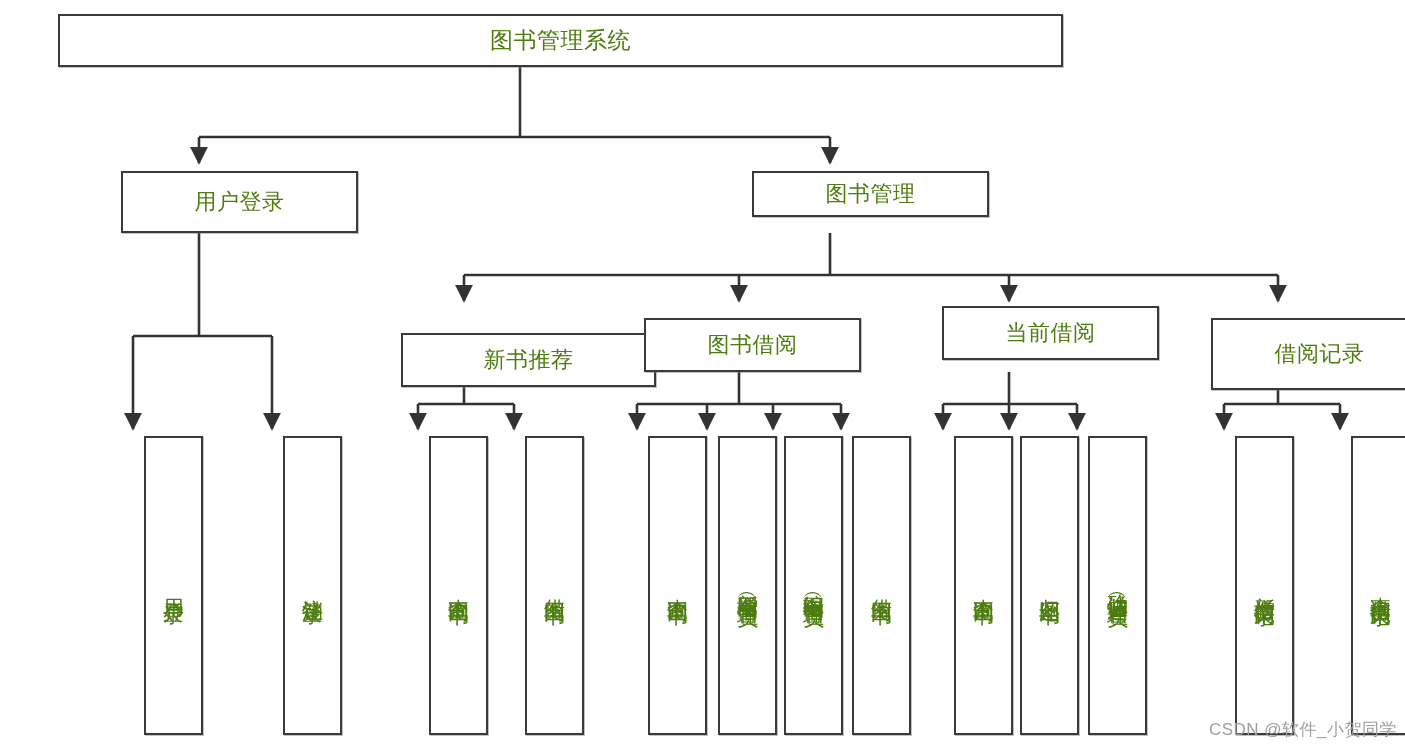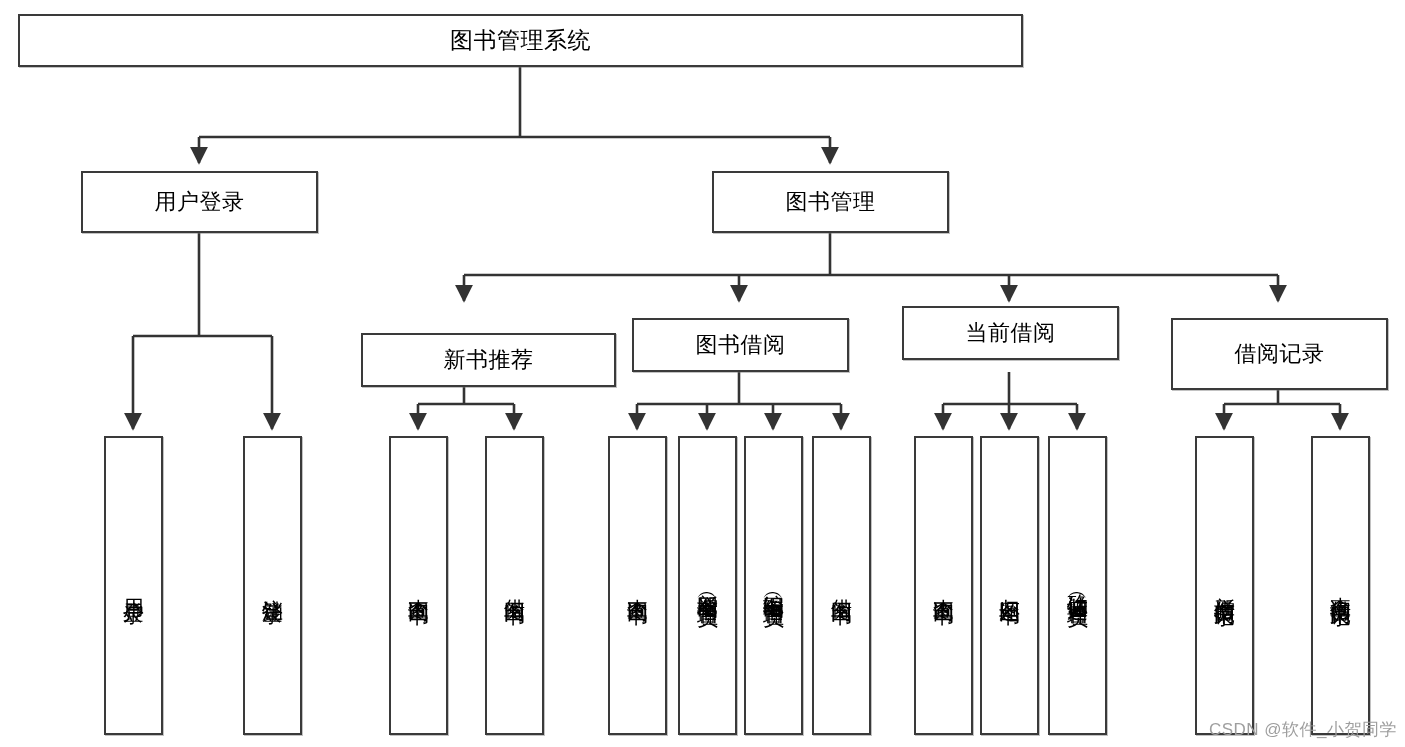--- a/index.html
+++ b/index.html
@@ -27,22 +27,23 @@
     pointer-events: none;
   }
   .node {
     position: absolute;
     box-sizing: border-box;
     background: #ffffff;
     border: 2.5px solid #3a3a3a;
     display: flex;
     align-items: center;
     justify-content: center;
-    color: #000000;
+    color: #4d7c0f;
     box-shadow: 1px 1px 0 rgba(120,120,120,0.45);
+    margin-left: 40px;
   }
   .node .lbl {
     display: block;
     text-align: center;
     line-height: 1.18;
     letter-spacing: 0.5px;
   }
   
   .h-node .lbl {
     font-size: 22px;
@@ -130,29 +131,29 @@
   </svg>
 
   <div class="node h-node root" style="left:18px; top:14px; width:1005px; height:53px;">
     <span class="lbl">图书管理系统</span>
   </div>
 
   <div class="node h-node" style="left:81px; top:171px; width:237px; height:62px;">
     <span class="lbl">用户登录</span>
   </div>
 
-  <div class="node h-node" style="left:712px; top:171px; width:237px; height:62px;">
+  <div class="node h-node" style="left:712px; top:171px; width:237px; height:46px;">
     <span class="lbl">图书管理</span>
   </div>
 
   <div class="node h-node" style="left:361px; top:333px; width:255px; height:54px;">
     <span class="lbl">新书推荐</span>
   </div>
 
-  <div class="node h-node" style="left:632px; top:318px; width:217px; height:54px;">
+  <div class="node h-node" style="left:604px; top:318px; width:217px; height:54px;">
     <span class="lbl">图书借阅</span>
   </div>
 
   <div class="node h-node" style="left:902px; top:306px; width:217px; height:54px;">
     <span class="lbl">当前借阅</span>
   </div>
 
   <div class="node h-node" style="left:1171px; top:318px; width:217px; height:72px;">
     <span class="lbl">借阅记录</span>
   </div>

